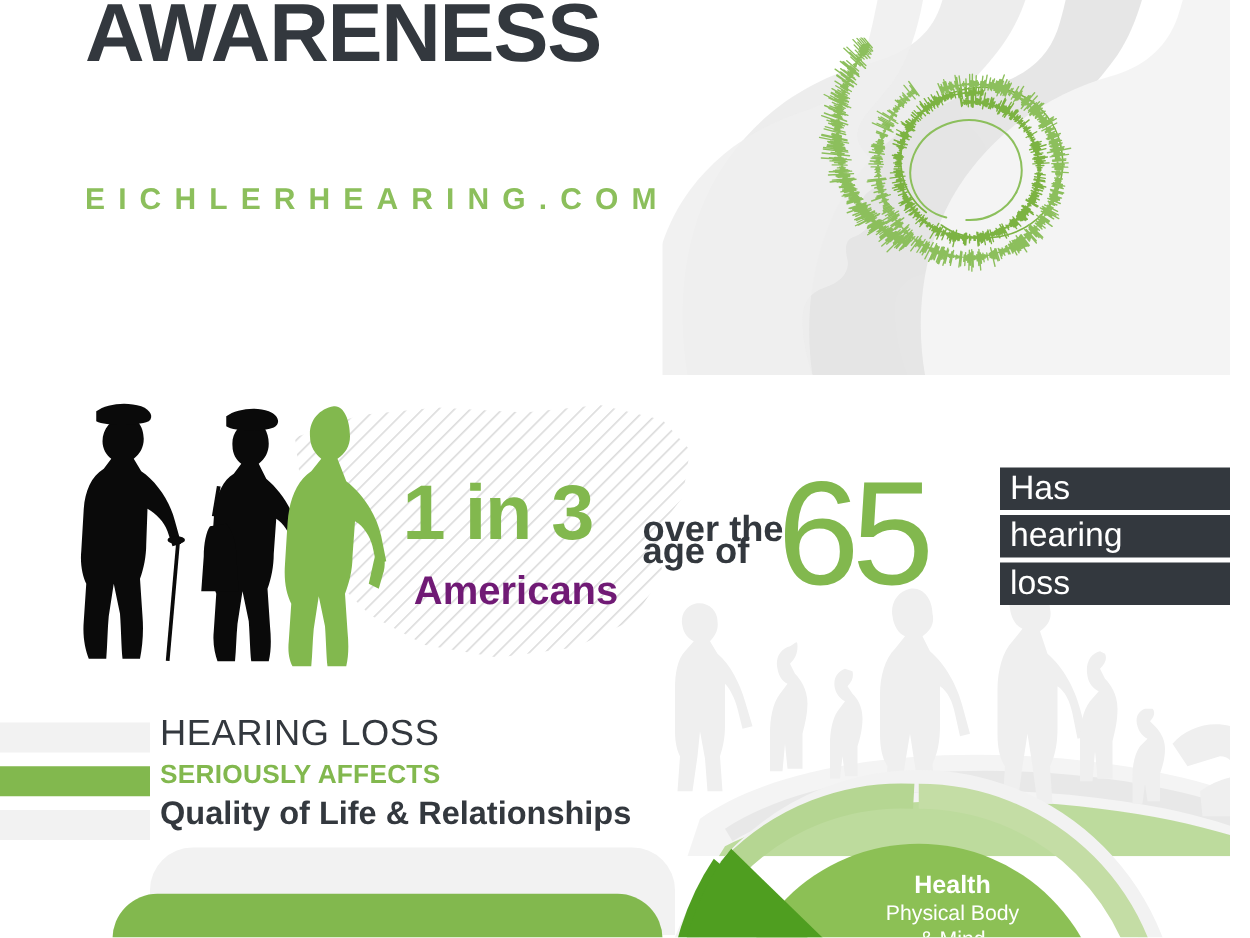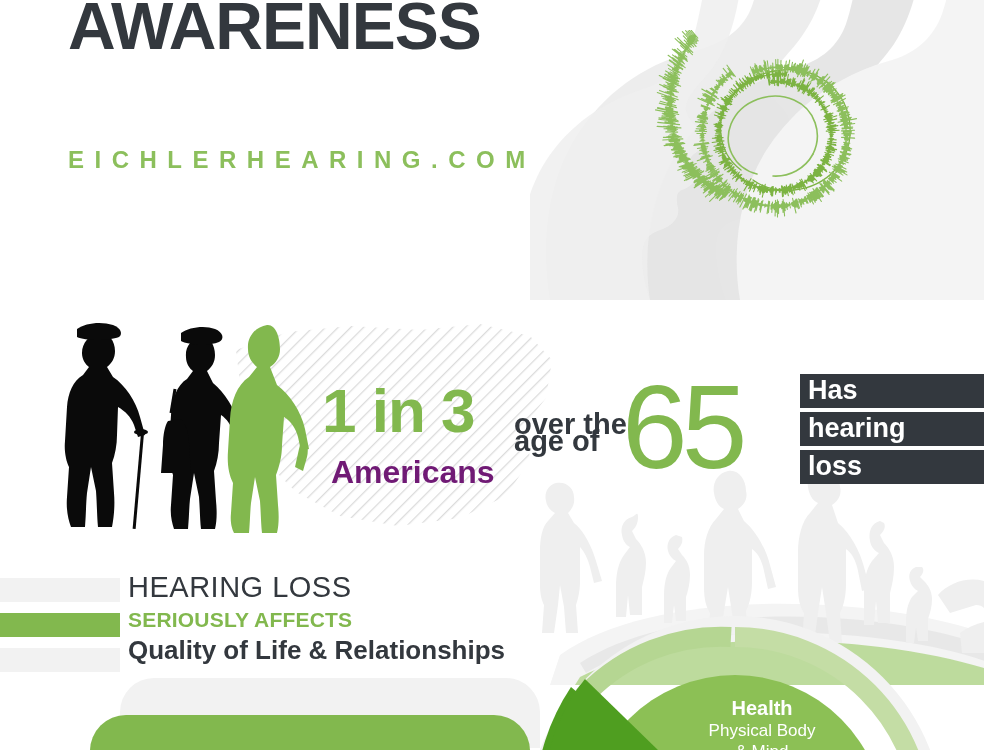--- a/index.html
+++ b/index.html
@@ -59,21 +59,21 @@
     line-height:1.15; white-space:nowrap;
   }
   #stat-65 {
     position:absolute; left:300px; top:-10px;
     font-size:118px; font-weight:normal; color:#82b84e;
     letter-spacing:-6px; line-height:1; white-space:nowrap;
   }
   #hl-bars { position:absolute; left:478px; top:-4px; width:190px; }
   .hl-bar {
     background:#33383e; color:#ffffff;
-    font-size:27px; font-weight:bold;
+    font-size:27px; font-weight:normal;
     padding:2px 12px 3px 8px; margin-bottom:4px;
     line-height:1.08; white-space:nowrap;
   }
 
   
   #affects-bars { position:absolute; left:-8px; top:578px; width:128px; }
   .af-bar { height:24px; margin-bottom:11px; }
   .af-bar.gray { background:#f2f2f2; }
   .af-bar.green { background:#82b84e; }
 

